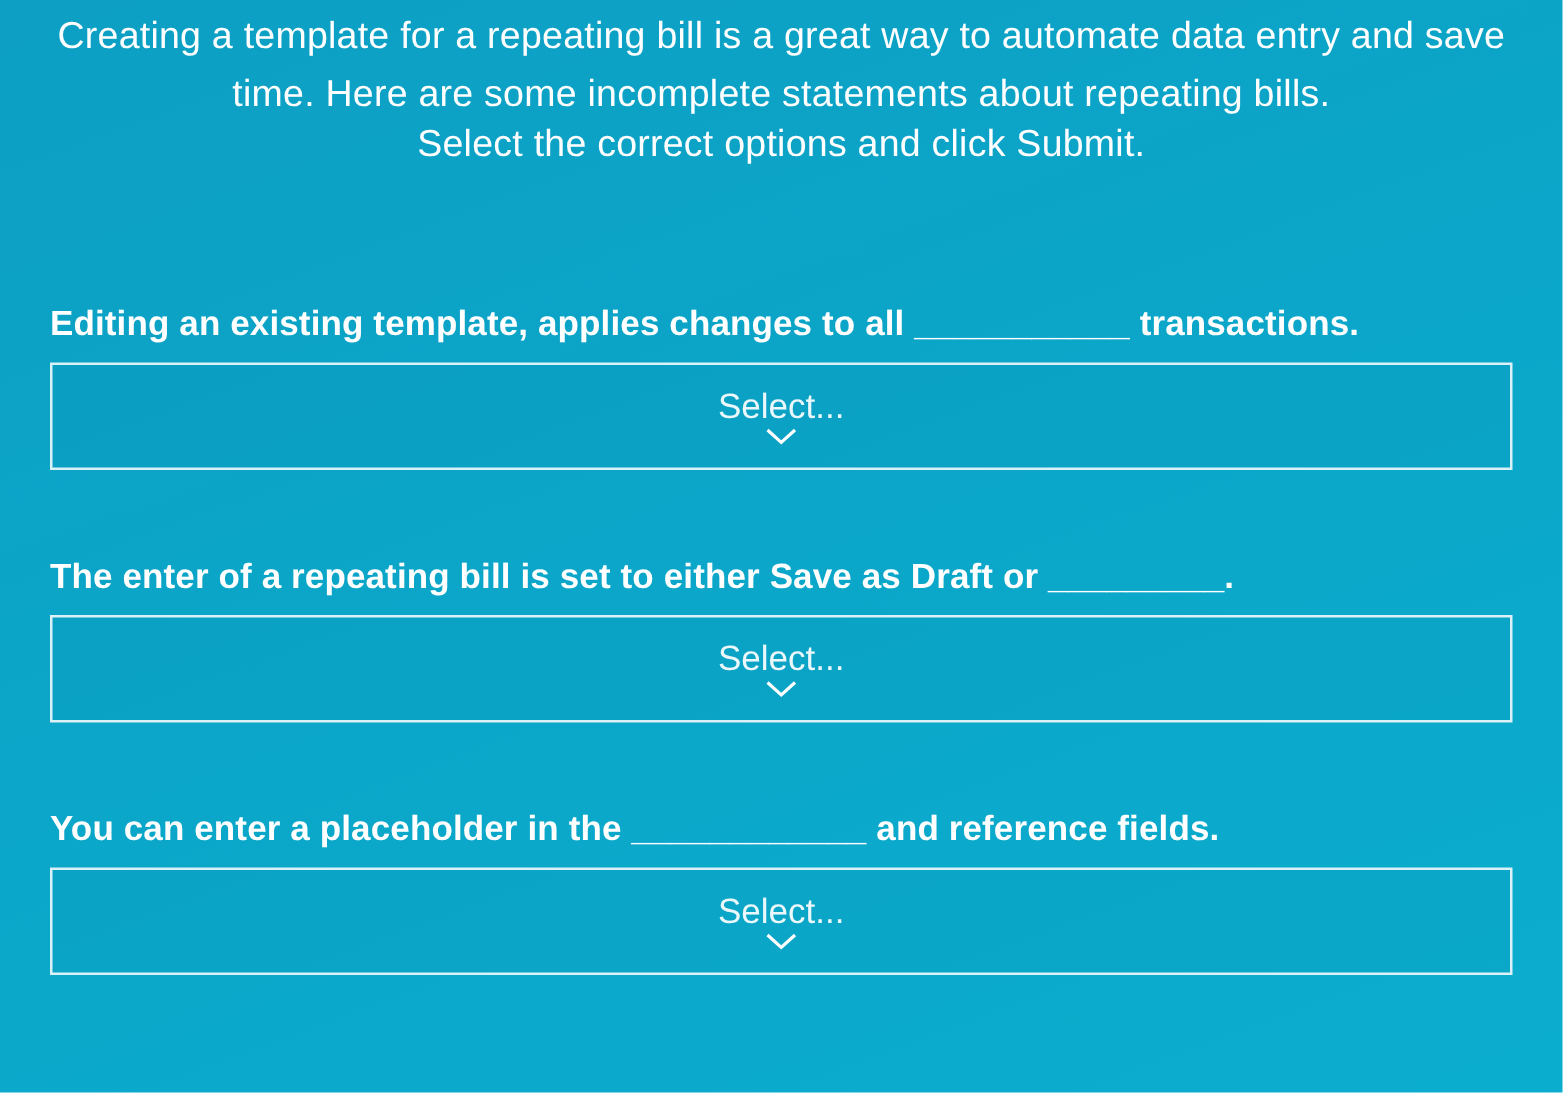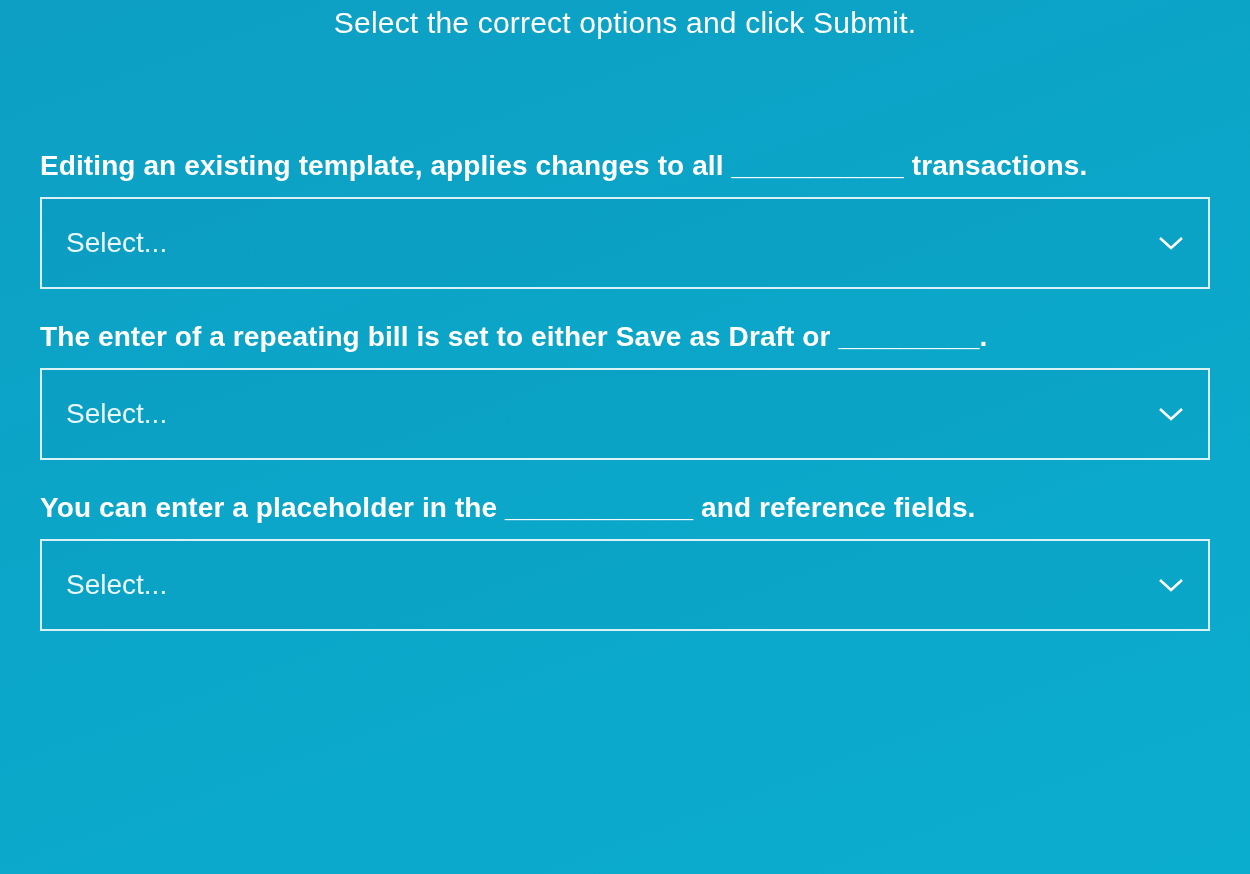--- a/index.html
+++ b/index.html
@@ -26,37 +26,38 @@
       font-weight: 500;
       line-height: 1.55;
       letter-spacing: 0.2px;
     }
     .intro-line2 {
       font-size: 30px;
       font-weight: 500;
       letter-spacing: 0.2px;
     }
     .question-block {
-      margin-bottom: 32px;
+      margin-bottom: 69px;
     }
     .question-label {
       font-size: 28px;
       font-weight: 600;
       margin-bottom: 15px;
       letter-spacing: 0.1px;
     }
     .select-box {
       width: 100%;
       border: 2px solid rgba(255, 255, 255, 0.85);
       background: rgba(0, 0, 0, 0.02);
       display: flex;
       align-items: center;
-      justify-content: space-between;
-      padding: 28px 24px;
+      justify-content: flex-start;
+      padding: 17px 24px;
       cursor: pointer;
+      flex-direction: column;
     }
     .select-placeholder {
       font-size: 28px;
       font-weight: 400;
       color: rgba(255, 255, 255, 0.92);
     }
     .chevron {
       width: 26px;
       height: 16px;
       flex-shrink: 0;
@@ -64,20 +65,21 @@
     .chevron svg {
       width: 100%;
       height: 100%;
       display: block;
     }
   </style>
 </head>
 <body>
 
 <div class="intro">
+  <div class="intro-line1">Creating a template for a repeating bill is a great way to automate data entry and save time. Here are some incomplete statements about repeating bills.</div>
   <div class="intro-line2">Select the correct options and click Submit.</div>
 </div>
 
 <div class="question-block">
   <div class="question-label">Editing an existing template, applies changes to all ___________ transactions.</div>
   <div class="select-box">
     <span class="select-placeholder">Select...</span>
     <span class="chevron">
       <svg viewBox="0 0 26 16" fill="none" stroke="#ffffff" stroke-width="2.5">
         <polyline points="2,3 13,13 24,3"></polyline>

